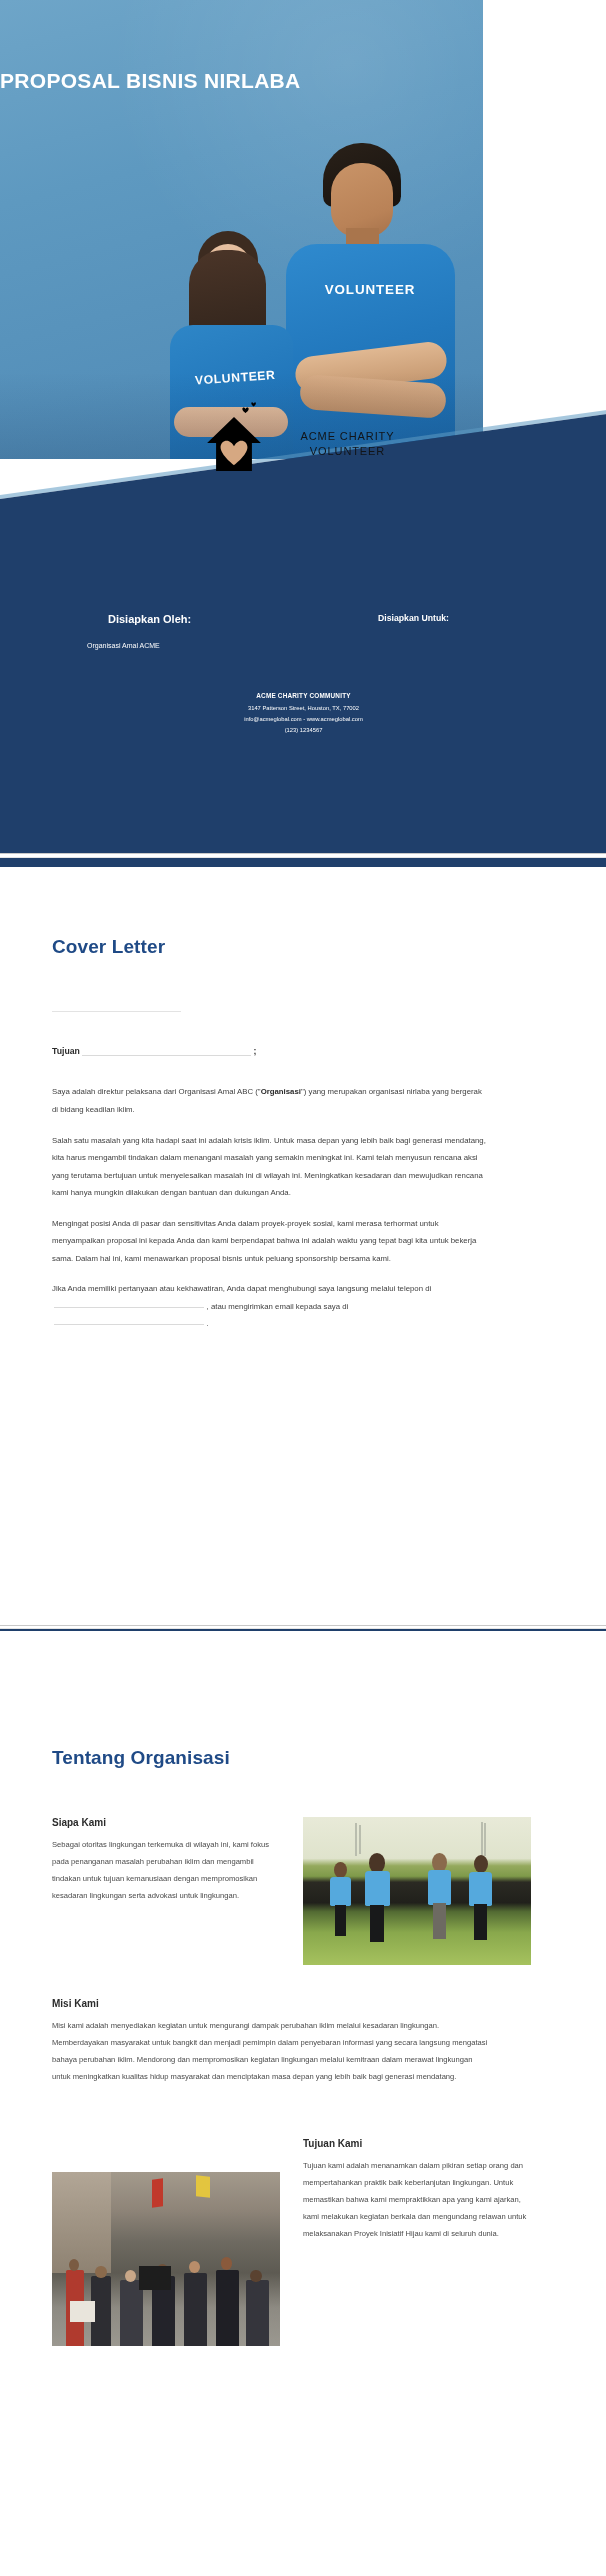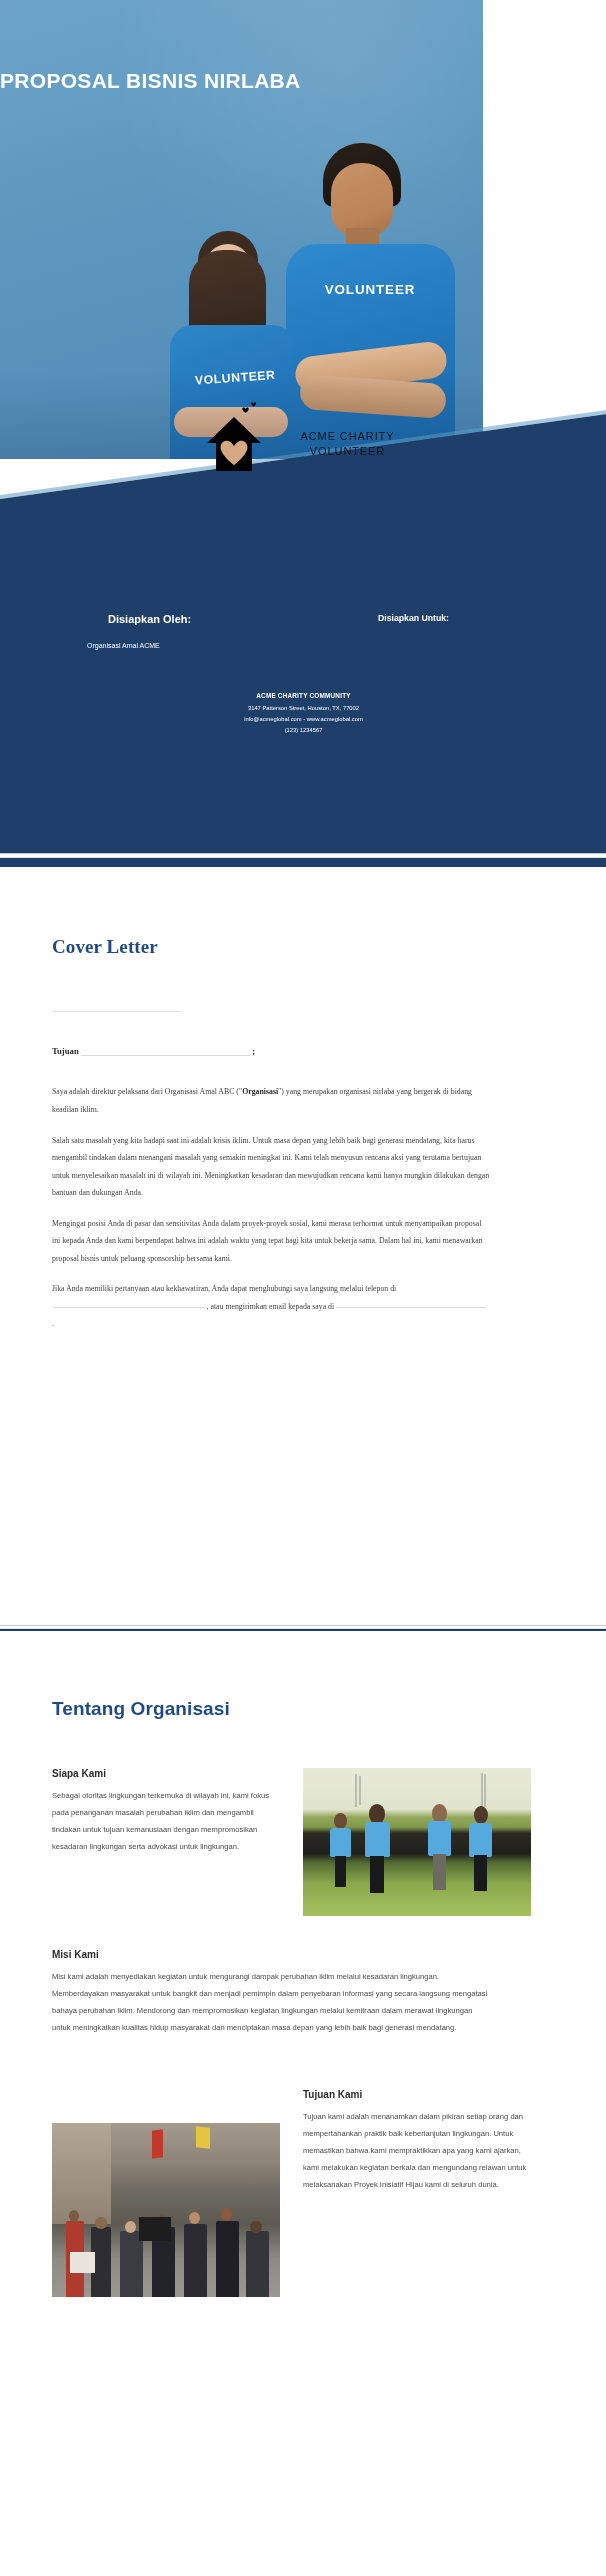--- a/index.html
+++ b/index.html
@@ -350,21 +350,21 @@
   <div class="cover-footer">
     <div class="cf-name">ACME CHARITY COMMUNITY</div>
     <div class="cf-line">3147 Patterson Street, Houston, TX, 77002</div>
     <div class="cf-line">info@acmeglobal.com - www.acmeglobal.com</div>
     <div class="cf-line">(123) 1234567</div>
   </div>
 </div>
 
 <div class="page-gap"></div>
 
-<div class="page content-page" id="cover-letter-page" style="height:767px;font-family:Liberation Serif, serif;">
+<div class="page content-page" id="cover-letter-page" style="height:767px;">
   <div class="band-top"></div>
 
   <div class="sec-title">Cover Letter</div>
   <div class="sec-rule"></div>
 
   <div class="kepada-line">
     <span class="blank-label">Tujuan</span>
     <span class="blank-fill bf-kepada"></span>
     <span class="semicolon">;</span>
   </div>
@@ -391,21 +391,21 @@
 
   <div class="p-gap"></div>
 
 </div>
 
 <div class="page-gap"></div>
 
 <div class="page content-page" id="about-page" style="height:937px;">
   <div class="band-top" style="height:2.3px;"></div>
 
-  <div class="sec-title" style="padding-top:67px;">Tentang Organisasi</div>
+  <div class="sec-title" style="padding-top:116px;">Tentang Organisasi</div>
 
   <div style="height:48px;"></div>
 
   <div class="two-col">
     <div class="col-text">
       <div class="sub-head">Siapa Kami</div>
       <div class="sub-body">Sebagai otoritas lingkungan terkemuka di wilayah ini, kami fokus pada penanganan masalah perubahan iklim dan mengambil tindakan untuk tujuan kemanusiaan dengan mempromosikan kesadaran lingkungan serta advokasi untuk lingkungan.</div>
     </div>
     <div class="photo-box">
       <div class="photo-runners">

